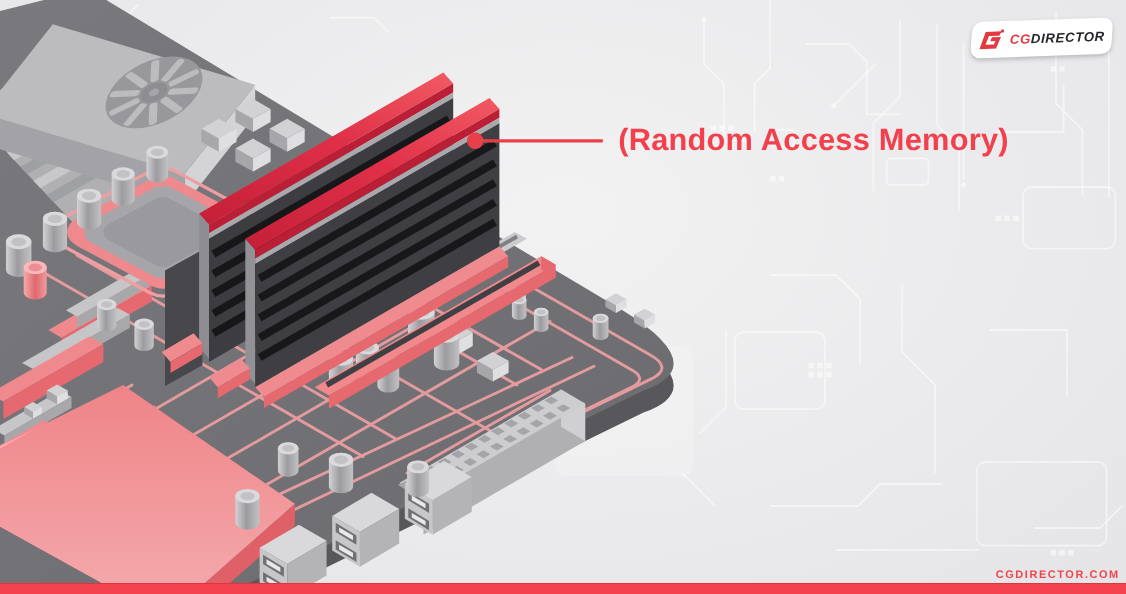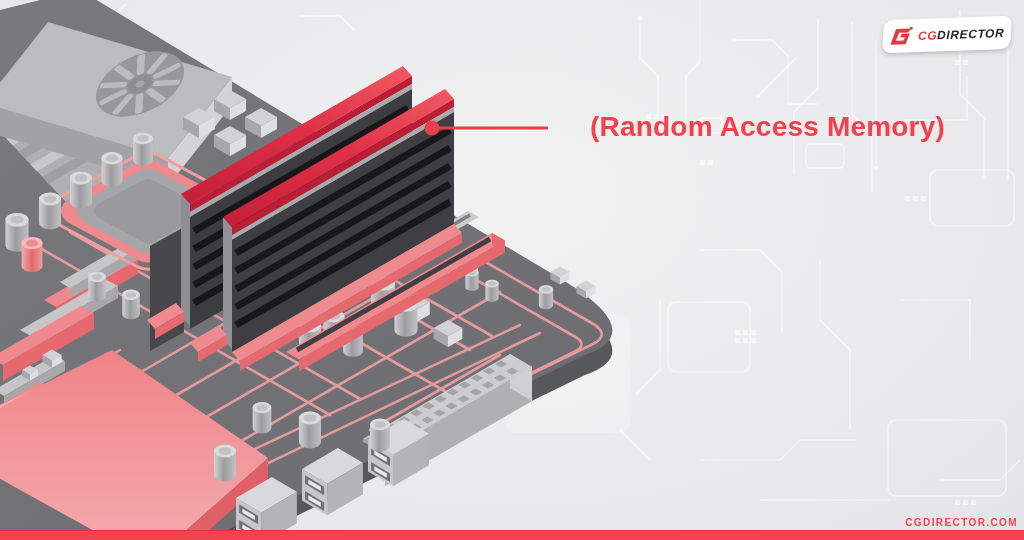--- a/index.html
+++ b/index.html
@@ -5,21 +5,21 @@
   html,body{margin:0;padding:0;background:#cfcfd2;}
   .stage{
     position:relative;width:1024px;height:540px;overflow:hidden;
     background:radial-gradient(ellipse 980px 640px at 50% 36%, #f2f2f3 0%, #eaeaec 45%, #e0e0e3 100%);
     font-family:"Liberation Sans", sans-serif;
   }
   .art{position:absolute;left:0;top:0;}
   
   .callout-text{position:absolute;left:562px;top:108px;color:#f2414c;font-weight:800;}
   .callout-title{font-size:30px;line-height:34px;letter-spacing:1.5px;}
-  .callout-sub{font-size:28px;line-height:38px;letter-spacing:0.2px;margin-left:28px;}
+  .callout-sub{font-size:28px;line-height:38px;letter-spacing:0.2px;}
   
   .logo{
     position:absolute;left:883px;top:18px;width:128px;height:33px;background:#ffffff;
     border-radius:9px;transform:rotate(-2deg) skewX(-6deg);
     box-shadow:0 2px 4px rgba(60,60,70,.28);
     display:flex;align-items:center;justify-content:center;gap:5px;
   }
   .logo-inner{display:flex;align-items:center;gap:5px;transform:skewX(3deg);}
   .logo-text{font-style:italic;font-weight:900;font-size:12px;letter-spacing:.6px;white-space:nowrap;}
   .logo-cg{color:#e23a40;}

